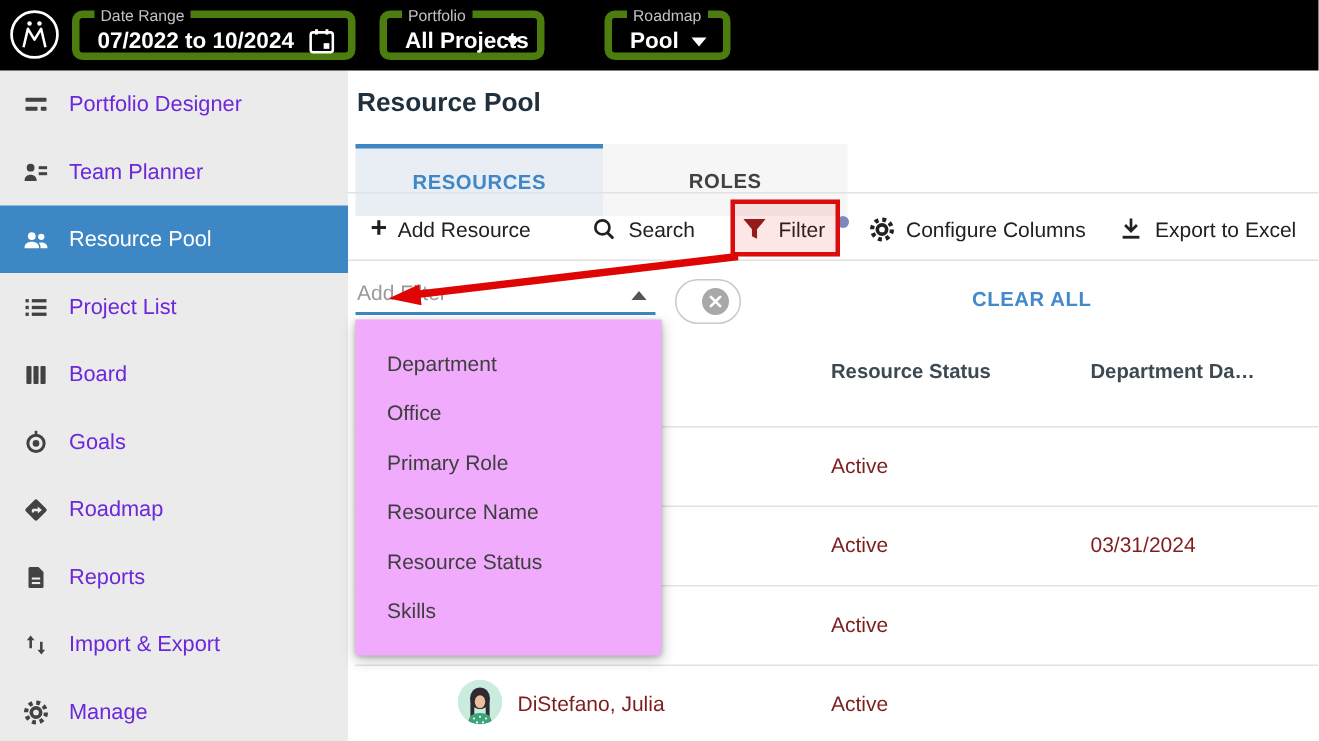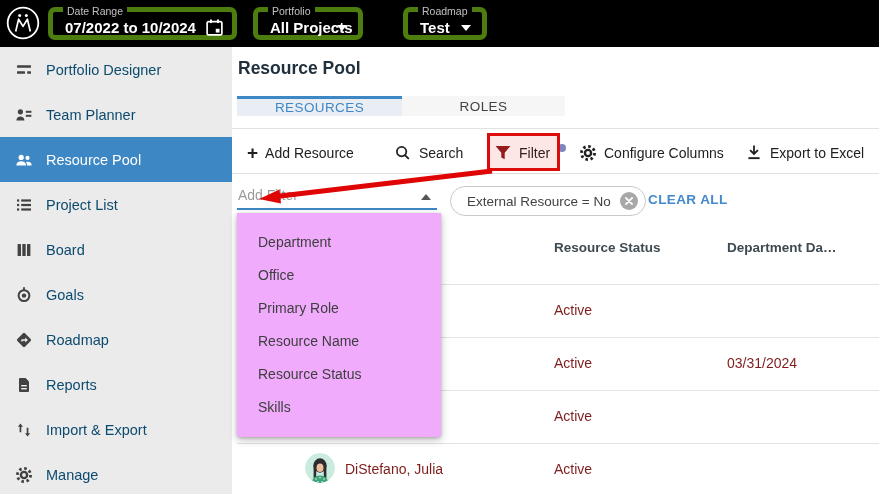--- a/index.html
+++ b/index.html
@@ -17,31 +17,31 @@
   .tb-date { left:48px; width:189px; }
   .tb-portfolio { left:253px; width:110px; }
   .tb-scenario { left:403px; width:84px; }
   .tb-cal { position:absolute; right:8px; top:6px; }
   .caret-down { position:absolute; right:11px; top:13px; width:0; height:0;
     border-left:5px solid transparent; border-right:5px solid transparent; border-top:6px solid #fff; }
 
   
   .sidebar { position:absolute; left:0; top:47px; width:232px; height:447px; background:#ebebeb; z-index:5; }
   .side-item { height:45px; display:flex; align-items:center; padding-left:15px;
-    color:#0c4a6e; font-size:14.5px; cursor:pointer; }
+    color:#6d28d9; font-size:14.5px; cursor:pointer; }
   .side-item .s-icon { width:18px; height:18px; margin-right:13px; color:#424242; flex:0 0 18px; }
   .side-item.selected { background:#3d87c4; color:#fff; }
   .side-item.selected .s-icon { color:#fff; }
 
   
   .main { position:absolute; left:232px; top:47px; width:647px; height:447px; background:#fff; }
   .page-title { position:absolute; left:6px; top:11px; font-size:17.5px; font-weight:bold; color:#20303c; }
 
-  .tab { position:absolute; top:49px; height:20px; display:flex; align-items:center; justify-content:center;
-    font-size:13.5px; font-weight:normal; letter-spacing:.4px; cursor:pointer; }
+  .tab { position:absolute; top:49px; height:48px; display:flex; align-items:center; justify-content:center;
+    font-size:13.5px; font-weight:bold; letter-spacing:.4px; cursor:pointer; }
   .tab-resources { left:5px; width:165px; background:#e9eef4; border-top:3px solid #3d87c4; color:#3f87c6; }
   .tab-roles { left:170px; width:163px; background:#f6f6f6; color:#424242; }
   .tabs-underline { position:absolute; left:0; top:81px; width:647px; height:1px; background:#e2e2e2; }
 
   .tool-btn { position:absolute; top:95px; height:22px; display:flex; align-items:center; gap:7px;
     font-size:14px; color:#212121; cursor:pointer; white-space:nowrap; }
   .tool-btn .t-icon { width:18px; height:18px; color:#212121; }
   .plus-glyph { font-size:19px; font-weight:bold; line-height:18px; }
   .toolbar-divider { position:absolute; left:0; top:126px; width:647px; height:1px; background:#e0e0e0; }
   .filter-badge { width:8px; height:8px; border-radius:50%; background:#7c87c0; margin:-10px 0 0 1px; }
@@ -102,21 +102,21 @@
   </div>
 
   <div class="tb-box tb-portfolio">
     <span class="tb-legend">Portfolio</span>
     <span class="tb-value">All Projects</span>
     <span class="caret-down"></span>
   </div>
 
   <div class="tb-box tb-scenario">
     <span class="tb-legend">Roadmap</span>
-    <span class="tb-value">Test</span>
+    <span class="tb-value">Pool</span>
     <span class="caret-down"></span>
   </div>
 </div>
 
 <div class="sidebar">
 
   <div class="side-item">
     <svg class="s-icon" viewBox="0 0 18 18" fill="currentColor">
       <rect x="2" y="4.2" width="14" height="2.6" rx="0.5"></rect>
         <rect x="2" y="10.2" width="8" height="2.6" rx="0.5"></rect>
@@ -256,21 +256,20 @@
     <span>Export to Excel</span>
   </div>
   <div class="toolbar-divider"></div>
 
   <div class="add-filter">
     <input type="text" placeholder="Add Filter" style="">
     <span class="caret-up"></span>
   </div>
 
   <div class="chip">
-    <span>External Resource = No</span>
     <svg width="20" height="20" viewBox="0 0 20 20">
       <circle cx="10" cy="10" r="9" fill="#a8a8a8"></circle>
       <path d="M6.9 6.9 13.1 13.1 M13.1 6.9 6.9 13.1" stroke="#fff" stroke-width="1.8" stroke-linecap="round"></path>
     </svg>
   </div>
 
   <div class="clear-all">CLEAR ALL</div>
 
   <div class="th th-status">Resource Status</div>
   <div class="th th-term">Department Da…</div>

